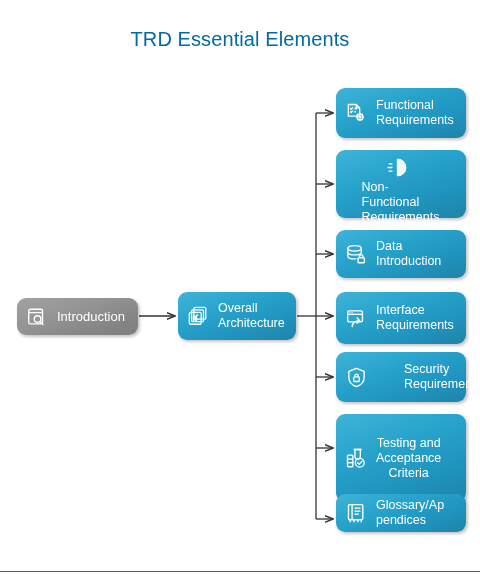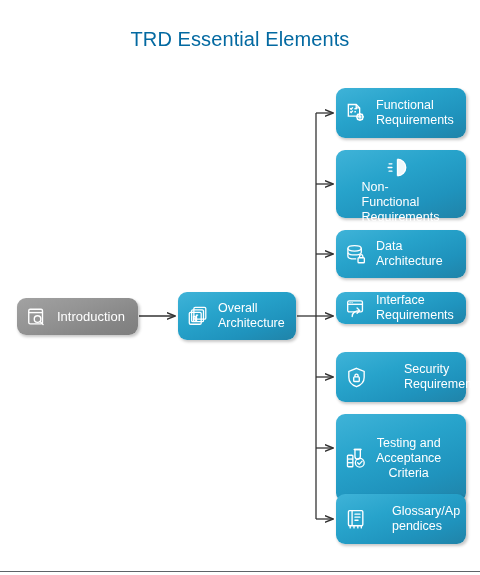--- a/index.html
+++ b/index.html
@@ -175,24 +175,24 @@
     <span class="node-icon">
       <svg width="23" height="23" viewBox="0 0 24 24" fill="none" stroke="#ffffff" stroke-width="1.4">
         <ellipse cx="10" cy="5.6" rx="7" ry="2.8"></ellipse>
         <path d="M3 5.6 v4 c0 1.55 3.13 2.8 7 2.8 s7 -1.25 7 -2.8 v-4"></path>
         <path d="M3 9.8 v4 c0 1.55 3.13 2.8 7 2.8 c0.6 0 1.2 -0.03 1.75 -0.09"></path>
         <rect x="13.6" y="15.4" width="6.6" height="5.2" rx="0.9"></rect>
         <path d="M15.2 15.4 v-1.5 a1.7 1.7 0 0 1 3.4 0 v1.5"></path>
       </svg>
     </span>
     <span class="node-label">Data
-Architecture</span>
-  </div>
-
-  <div class="node blue" style="left:336px; top:292px; width:130px; height:32px;">
+Introduction</span>
+  </div>
+
+  <div class="node blue" style="left:336px; top:292px; width:130px; height:52px;">
     <span class="node-icon">
       <svg width="23" height="23" viewBox="0 0 24 24" fill="none" stroke="#ffffff" stroke-width="1.4">
         <rect x="2.8" y="4" width="15.4" height="11.6" rx="1.5"></rect>
         <line x1="2.8" y1="7.6" x2="18.2" y2="7.6"></line>
         <circle cx="5.3" cy="5.8" r="0.65" fill="#ffffff" stroke="none"></circle>
         <circle cx="7.4" cy="5.8" r="0.65" fill="#ffffff" stroke="none"></circle>
         <path d="M7.5 20.4 c0 -4 3.4 -6.2 7.6 -6.2" stroke-linecap="round"></path>
         <path d="M12.6 11.4 l2.8 2.8 l-2.8 2.8" stroke-linecap="round" stroke-linejoin="round"></path>
       </svg>
     </span>
@@ -222,21 +222,21 @@
         <line x1="9.6" y1="2.6" x2="16.8" y2="2.6" stroke-linecap="round"></line>
         <circle cx="15.4" cy="16.4" r="4.6"></circle>
         <path d="M13.2 16.4 l1.6 1.7 l3.1 -3.4" stroke-linecap="round" stroke-linejoin="round"></path>
       </svg>
     </span>
     <span class="node-label">Testing and
 Acceptance
 Criteria</span>
   </div>
 
-  <div class="node blue" style="left:336px; top:494px; width:130px; height:50px;gap:16px;">
+  <div class="node blue" style="left:336px; top:494px; width:130px; height:38px;">
     <span class="node-icon">
       <svg width="23" height="23" viewBox="0 0 24 24" fill="none" stroke="#ffffff" stroke-width="1.4">
         <rect x="3.6" y="2.8" width="15" height="15.6" rx="1.2"></rect>
         <line x1="7.4" y1="2.8" x2="7.4" y2="18.4"></line>
         <line x1="10.4" y1="6.4" x2="15.6" y2="6.4" stroke-linecap="round"></line>
         <line x1="10.4" y1="9.6" x2="15.6" y2="9.6" stroke-linecap="round"></line>
         <line x1="10.4" y1="12.8" x2="13.6" y2="12.8" stroke-linecap="round"></line>
         <path d="M5.4 18.4 v2.4 M9.4 18.4 v2.4 M13.4 18.4 v2.4 M17 18.4 v2.4" stroke-linecap="round"></path>
         <line x1="3.6" y1="18.4" x2="18.6" y2="18.4"></line>
       </svg>

